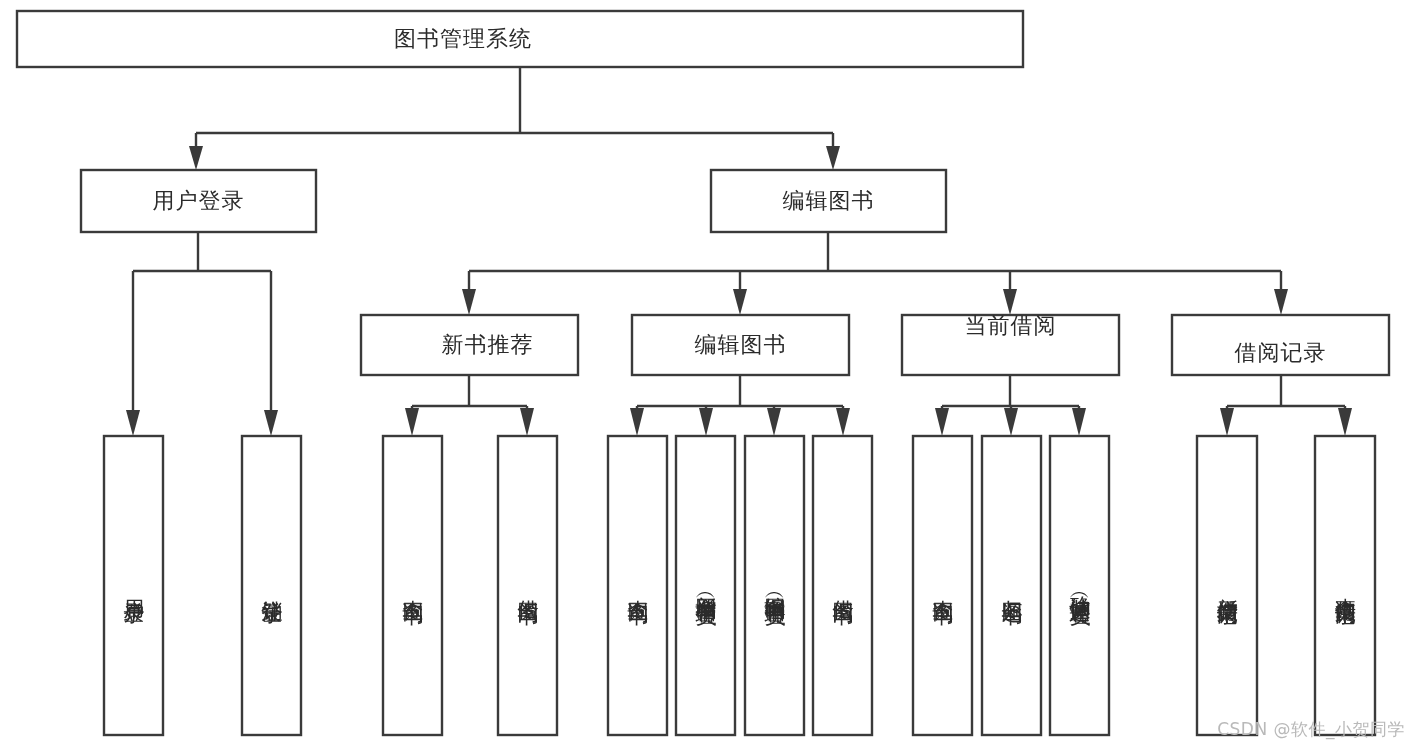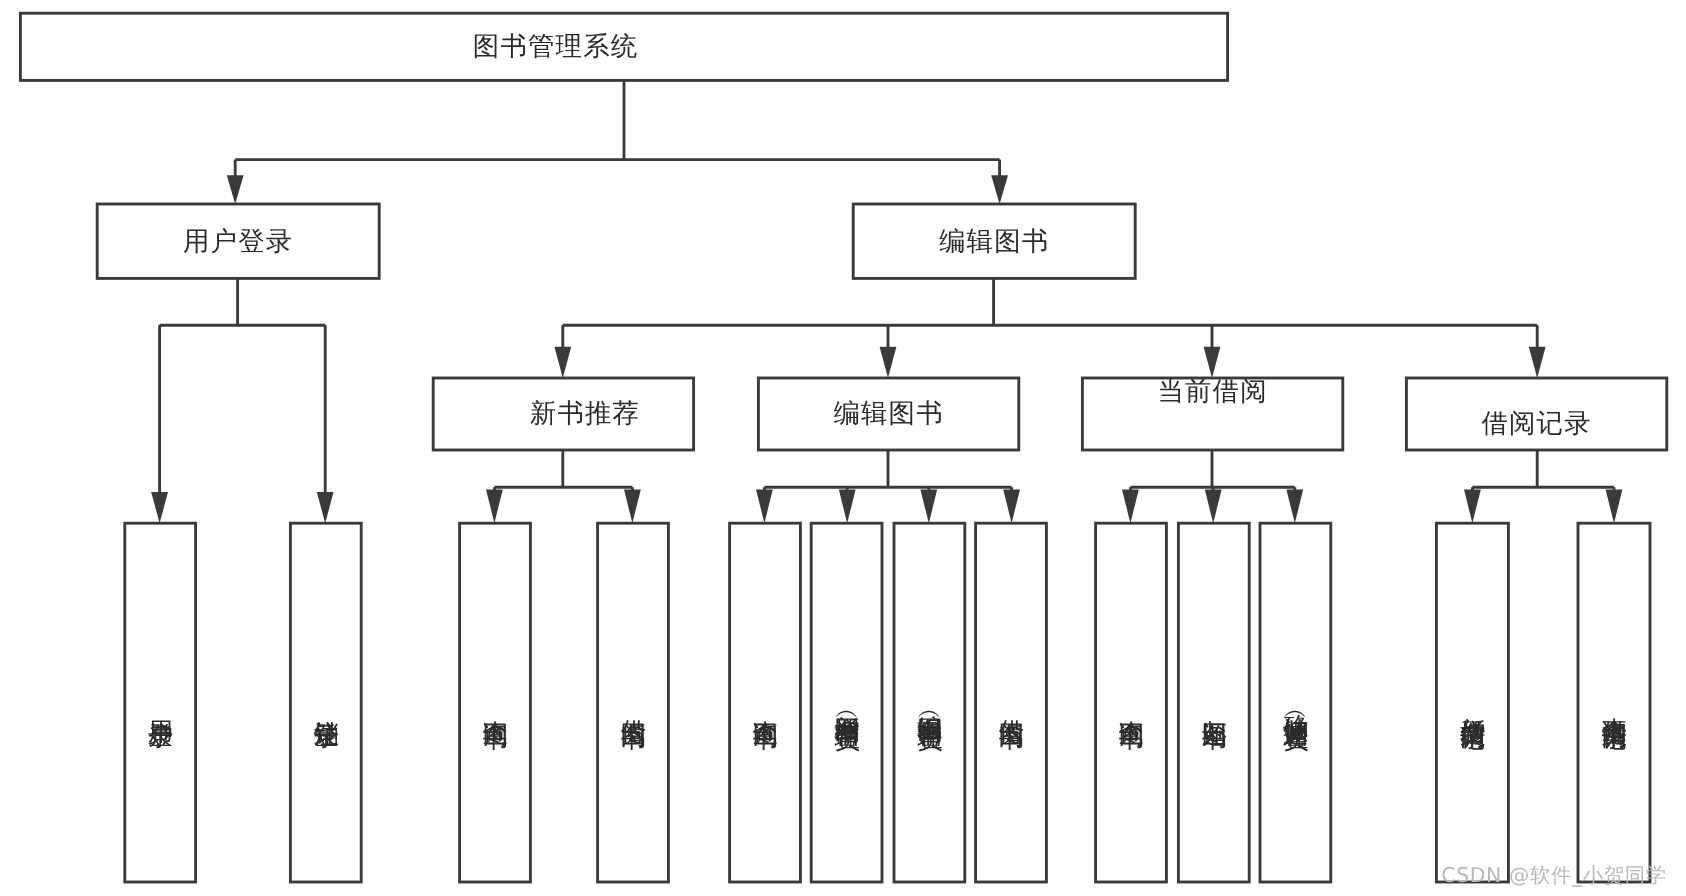--- a/index.html
+++ b/index.html
@@ -63,21 +63,21 @@
     justify-content: center;
     font-size: 22px;
     color: #2b2b2b;
     font-family: "DejaVu Sans", "Liberation Sans", sans-serif;
     letter-spacing: 1px;
     white-space: nowrap;
     pointer-events: none;
   }
   #watermark {
     position: absolute;
-    right: 16px;
+    right: 0;
     bottom: 6px;
     font-size: 17px;
     color: #b9b9b9;
     font-family: "DejaVu Sans", "Liberation Sans", sans-serif;
     letter-spacing: 0.5px;
     user-select: none;
   }
 </style>
 </head>
 <body>

